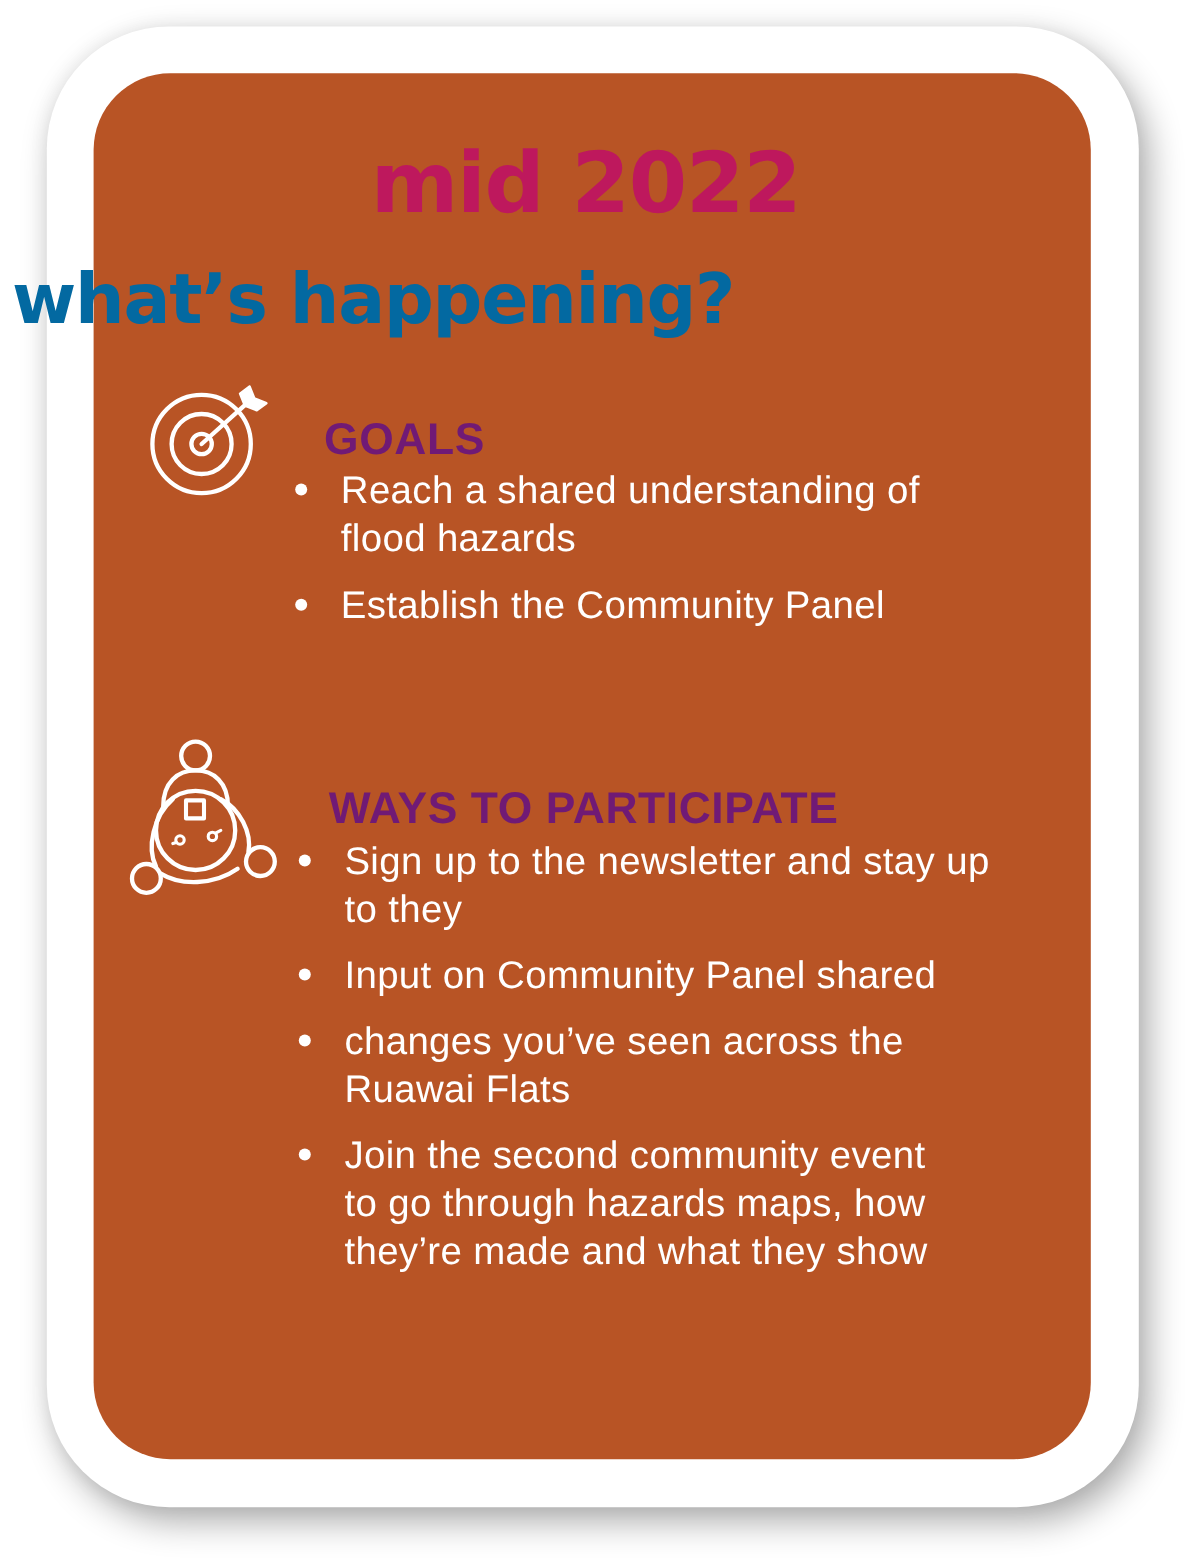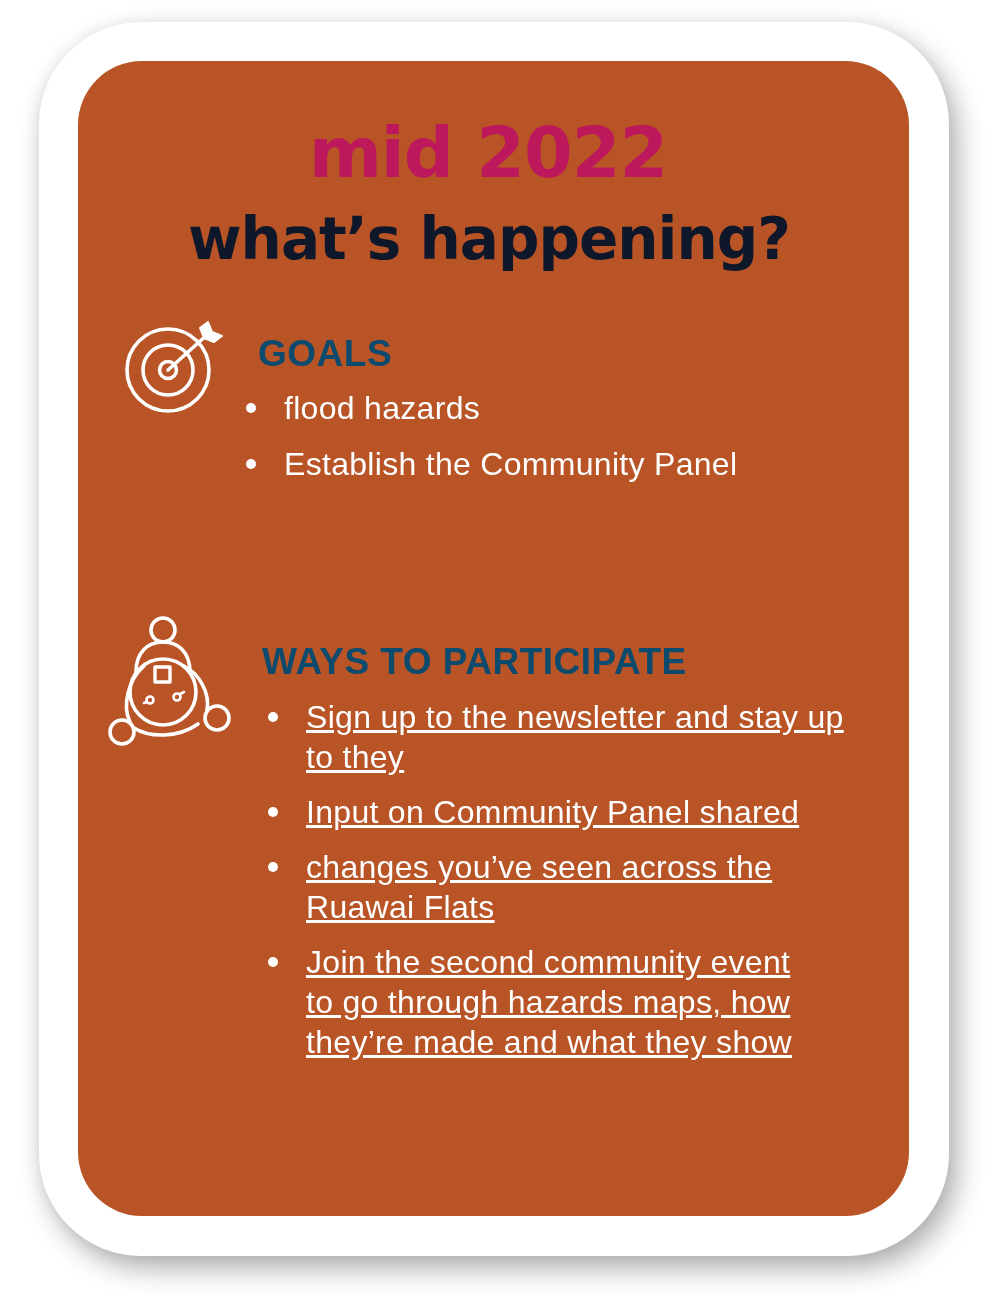--- a/index.html
+++ b/index.html
@@ -45,53 +45,52 @@
       font-size: 70px;
       line-height: 84px;
       letter-spacing: -1px;
       margin: 0;
     }
     .title-question {
       position: absolute;
       left: 0;
       top: 204px;
       width: 978px;
-      text-align: center;
-      color: #0f172a;
+      color: #0369a1;
       font-family: "DejaVu Sans", sans-serif;
       font-weight: bold;
       font-size: 58px;
       line-height: 70px;
       letter-spacing: -1px;
-      margin: 0;
+      margin: 10px;
     }
     .section-heading {
       position: absolute;
-      color: #0c4a6e;
+      color: #701a75;
       font-family: "Liberation Sans", sans-serif;
       font-weight: bold;
       font-size: 37px;
       line-height: 40px;
-      margin: 4px;
+      margin: 16px;
       letter-spacing: 0.5px;
     }
     .heading-goals { left: 254px; top: 330px; }
     .heading-ways { left: 258px; top: 638px; }
     .bullet-list {
       position: absolute;
       list-style: none;
       margin: 0;
       padding: 0;
       color: #ffffff;
       font-family: "Liberation Sans", sans-serif;
       font-size: 32px;
       line-height: 40px;
     }
     .goals-list { left: 246px; top: 388px; width: 600px; }
-    .ways-list { left: 268px; top: 697px; width: 620px; text-decoration: underline; }
+    .ways-list { left: 249px; top: 697px; width: 620px; }
     .bullet-item {
       position: relative;
       padding-left: 38px;
       margin: 0 0 16px 0;
       letter-spacing: 0.3px;
     }
     .goals-list .bullet-item { margin-bottom: 16px; }
     .ways-list .bullet-item { margin-bottom: 15px; }
     .bullet-dot {
       position: absolute;
@@ -124,20 +123,21 @@
     <circle cx="48" cy="54" r="25"></circle>
     <circle cx="48" cy="54" r="8.5"></circle>
     <line x1="48" y1="54" x2="88" y2="18"></line>
     <path d="M80 12 L84 22 L94 26 L102 20 L92 16 L88 6 Z" fill="#ffffff" stroke-width="2"></path>
   </svg>
 </div>
 <h3 class="section-heading heading-goals">GOALS</h3>
 <ul class="bullet-list goals-list">
   <li class="bullet-item">
     <span class="bullet-dot"></span>
+    <span class="item-line">Reach a shared understanding of</span>
     <span class="item-line">flood hazards</span>
   </li>
   <li class="bullet-item">
     <span class="bullet-dot"></span>
     <span class="item-line">Establish the Community Panel</span>
   </li>
 </ul>
 
 <div class="icon icon-community">
   <svg width="140" height="140" viewBox="0 0 140 140" fill="none" stroke="#ffffff" stroke-width="3.6" stroke-linecap="round" stroke-linejoin="round">

